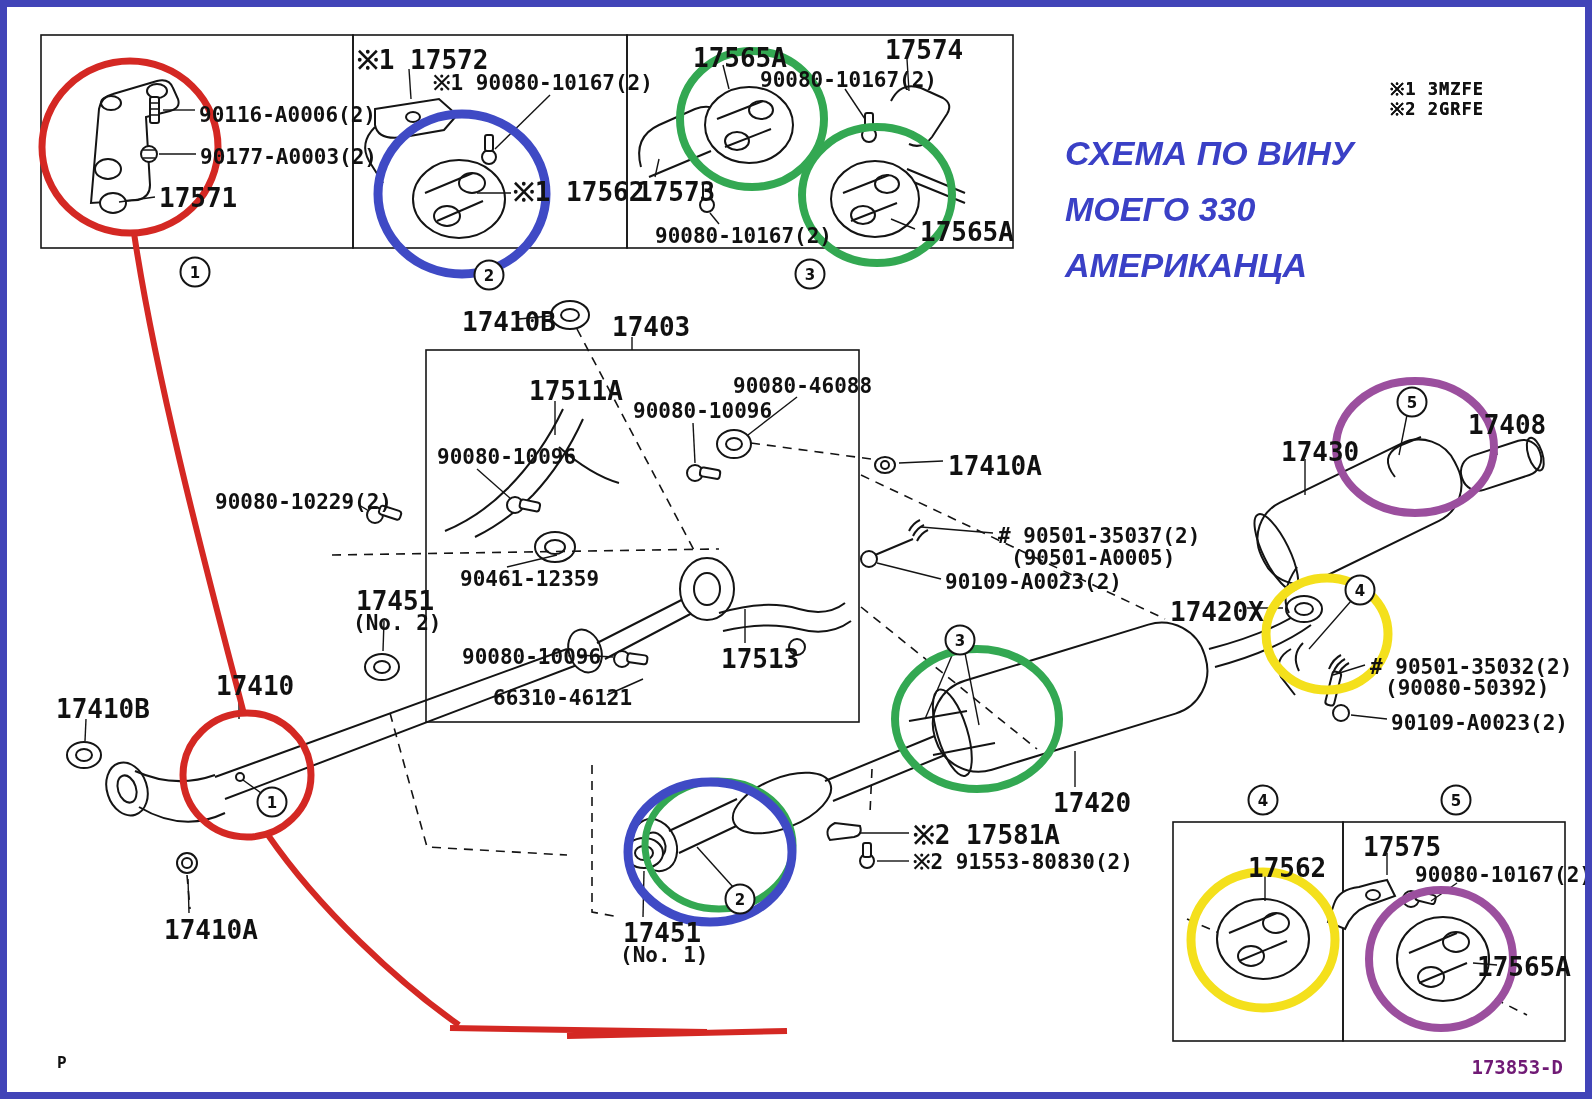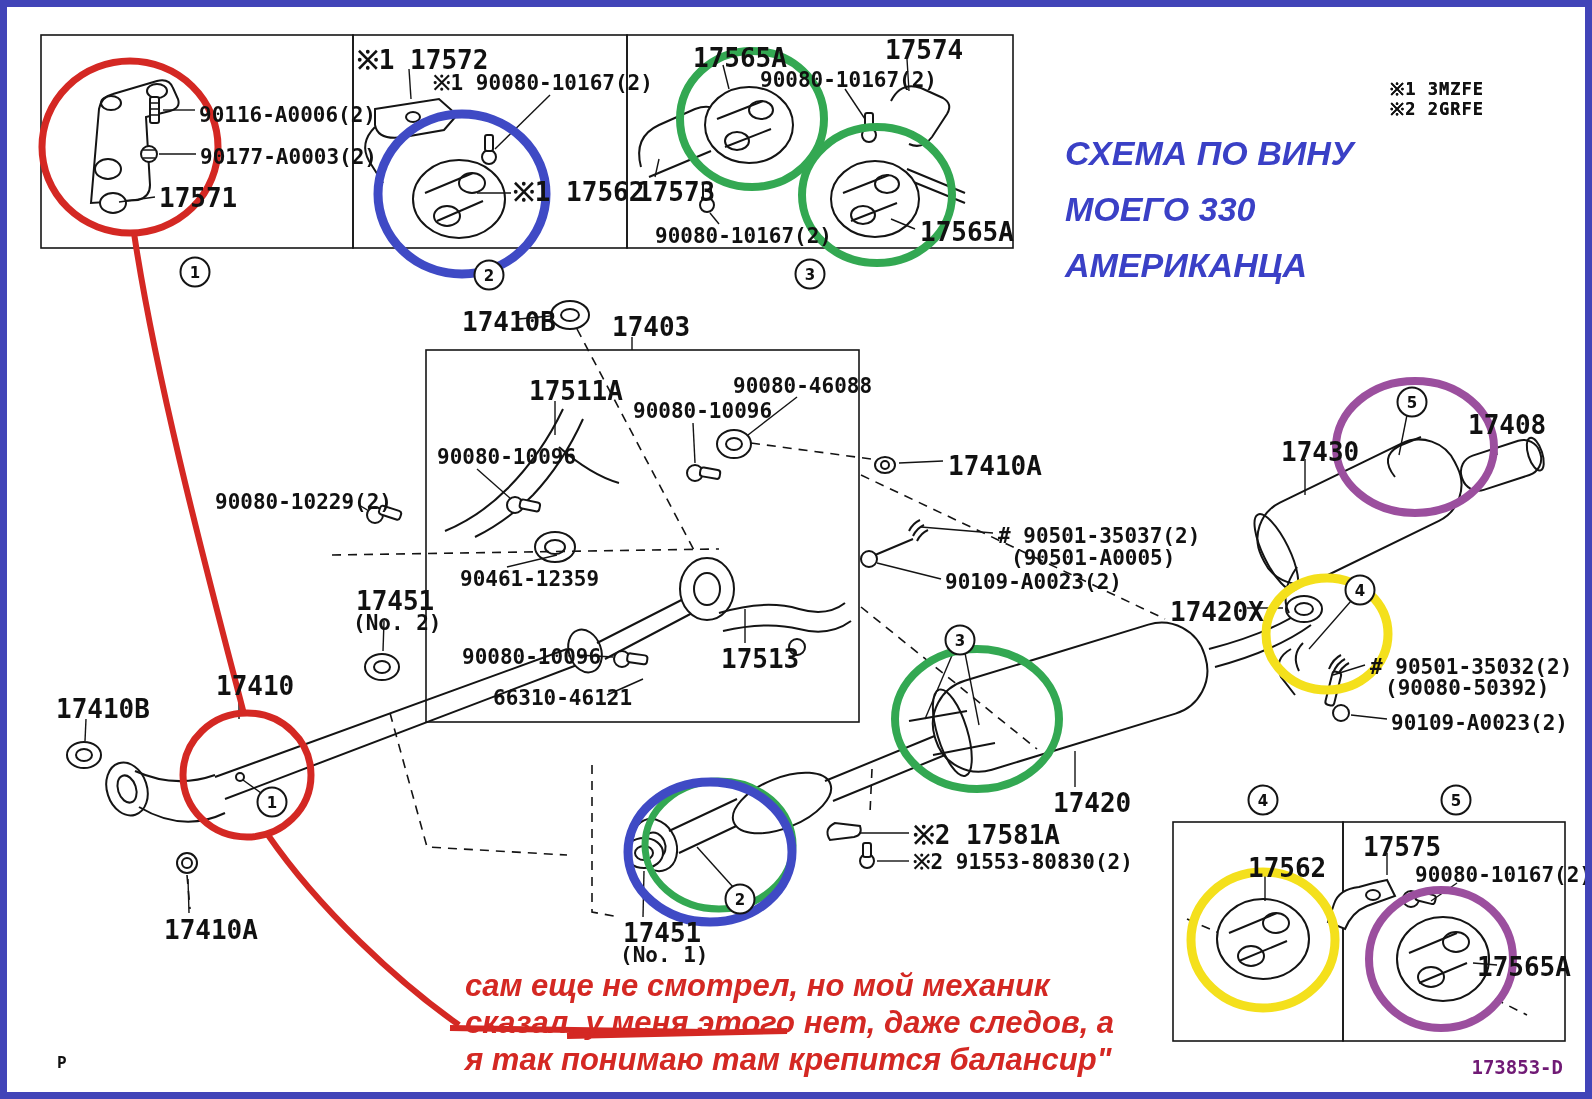--- a/index.html
+++ b/index.html
@@ -360,21 +360,16 @@
 
   <div class="pn sm" style="left:1383px; top:74px;">※1 3MZFE</div>
   <div class="pn sm" style="left:1383px; top:94px;">※2 2GRFE</div>
 
   <div class="title-blue">
     <div>СХЕМА ПО ВИНУ</div>
     <div>МОЕГО 330</div>
     <div>АМЕРИКАНЦА</div>
   </div>
 
-  <div class="note-red">
-    <div>сам еще не смотрел, но мой механик</div>
-    <div>сказал, у меня этого нет, даже следов, а</div>
-    <div>я так понимаю там крепится балансир"</div>
-  </div>
 
   <div class="corner-letter">P</div>
   <div class="footer-code">173853-D</div>
 </div>
 
 </body></html>

